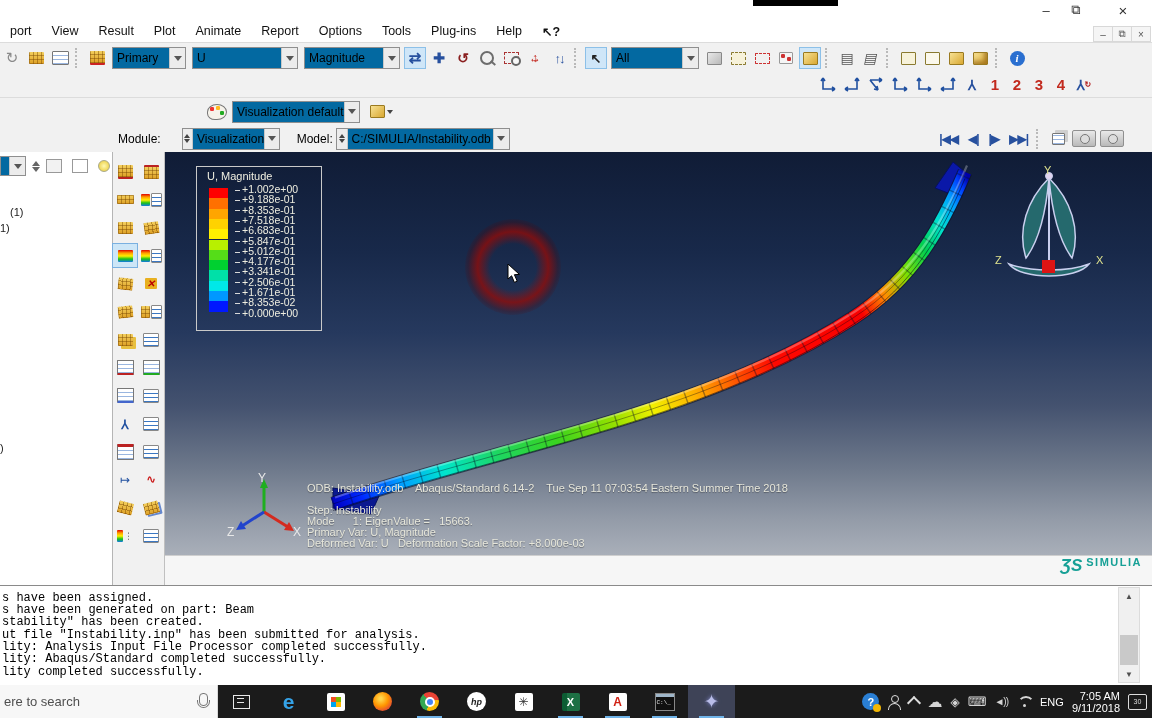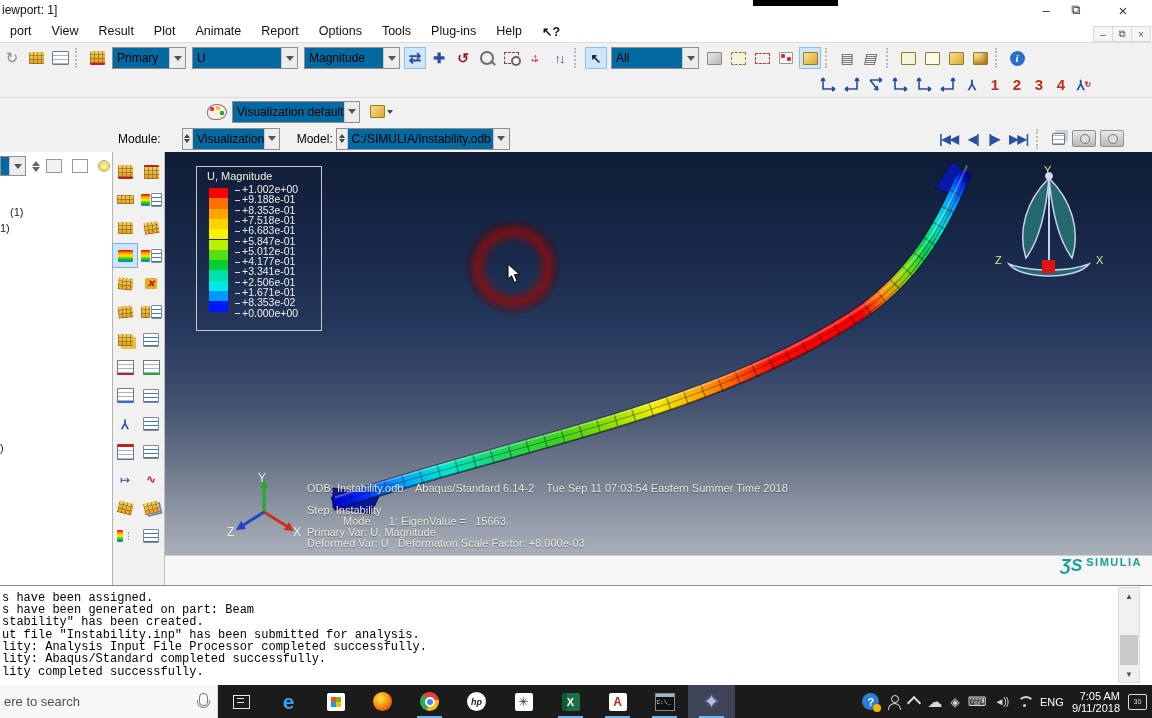--- a/index.html
+++ b/index.html
@@ -153,23 +153,20 @@
   .notif .cnt{font-size:7px;color:#ddd;}
 
   
   svg text{font-family:"Liberation Sans",sans-serif;}
 </style>
 </head>
 <body>
 
 <div class="screen">
 
-  <div class="abs titlebar">
-    <span class="abs titletxt">iewport: 1]</span>
-  </div>
   <div class="abs recbar"></div>
   <div class="abs winbtn" style="left:1033px;">–</div>
   <div class="abs winbtn" style="left:1063px;">⧉</div>
   <div class="abs winbtn" style="left:1110px;font-size:15px;">×</div>
 
   <div class="abs menubar">
     <span class="mi">port</span>
     <span class="mi">View</span>
     <span class="mi">Result</span>
     <span class="mi">Plot</span>
@@ -572,21 +569,21 @@
       <polygon points="69,61 59,60 64,52" fill="#d42a1e"></polygon>
       <line x1="39" y1="42" x2="17" y2="56" stroke="#2244cc" stroke-width="3"></line>
       <polygon points="11,60 21,59 16,51" fill="#2244cc"></polygon>
       <text x="33" y="12" font-size="12" fill="#e8e8e8">Y</text>
       <text x="68" y="66" font-size="12" fill="#e8e8e8">X</text>
       <text x="2" y="66" font-size="12" fill="#e8e8e8">Z</text>
     </svg>
 
     <div class="abs odb" style="left:142px;top:330px;">ODB: Instability.odb    Abaqus/Standard 6.14-2    Tue Sep 11 07:03:54 Eastern Summer Time 2018</div>
     <div class="abs odb" style="left:142px;top:352px;">Step: Instability</div>
-    <div class="abs odb" style="left:142px;top:363px;margin-left:36px;">Mode      1: EigenValue =   15663.</div>
+    <div class="abs odb" style="left:142px;top:363px;">Mode      1: EigenValue =   15663.</div>
     <div class="abs odb" style="left:142px;top:374px;">Primary Var: U, Magnitude</div>
     <div class="abs odb" style="left:142px;top:385px;">Deformed Var: U   Deformation Scale Factor: +8.000e-03</div>
   </div>
 
   <div class="abs simstrip">
     <span class="dslogo">ƷS</span>
     <span class="simname">SIMULIA</span>
   </div>
 
   <div class="abs console">

